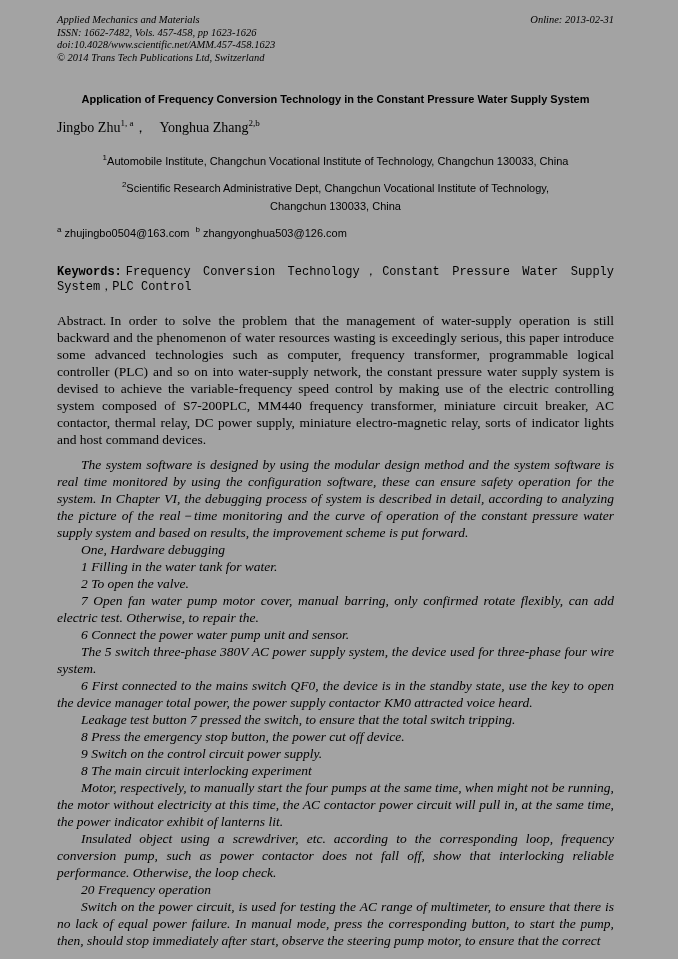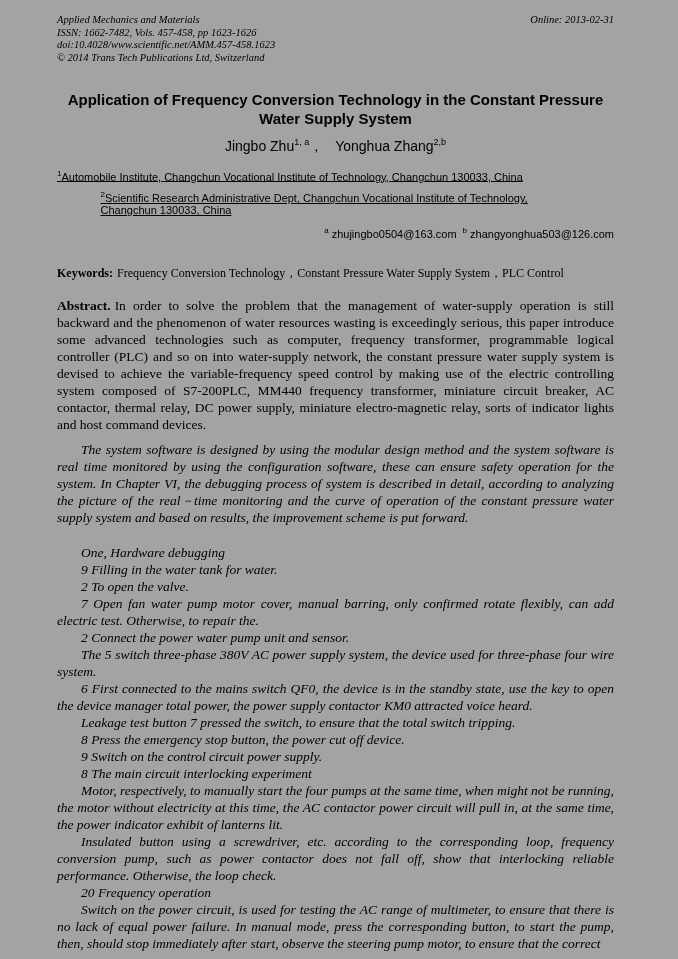--- a/index.html
+++ b/index.html
@@ -23,76 +23,75 @@
     font-size: 10.5px;
     line-height: 12.5px;
   }
   .header-left div { white-space: nowrap; }
   .header-right { white-space: nowrap; }
 
   
   .title {
     font-family: "Liberation Sans", sans-serif;
     font-weight: bold;
-    font-size: 15px;
+    font-size: 11px;
     line-height: 19px;
     text-align: center;
     margin: 26px 10px 0 10px;
   }
   .authors {
-    font-family: Liberation Sans, sans-serif;
+    font-family: Liberation Serif, serif;
     font-size: 14px;
-    text-align: center;
+    text-align: left;
     margin-top: 9px;
   }
   .authors sup { font-size: 9px; }
   .author-sep { margin-right: 12px; }
 
   .affil {
     font-family: "Liberation Sans", sans-serif;
     font-size: 11px;
-    line-height: 12px;
-    text-align: left;
+    line-height: 18px;
+    text-align: center;
     margin-top: 12px;
-    text-decoration: underline;
   }
   .affil sup { font-size: 8px; }
   .affil2 { max-width: 470px; margin: 7px auto 0 auto; }
   .emails {
     font-family: "Liberation Sans", sans-serif;
     font-size: 11px;
-    text-align: right;
+    text-align: left;
     margin-top: 10px;
   }
   .emails sup { font-size: 8px; }
   .emails .email-b-sup { margin-left: 6px; }
 
   
   .keywords {
-    font-family: Liberation Serif, serif;
+    font-family: Liberation Mono, monospace;
     font-size: 12px;
     line-height: 15.5px;
     text-align: justify;
     margin-top: 26px;
   }
   .keywords .label { font-weight: bold; margin-right: 4px; }
 
   
   .abstract, .body-p {
     font-family: "Liberation Serif", serif;
     font-size: 13.5px;
     line-height: 17px;
     text-align: justify;
     margin: 0;
   }
   .abstract { margin-top: 16px; }
-  .abstract .label { font-weight: bold; margin-right: 4px; }
+  .abstract .label { font-weight: normal; margin-right: 4px; }
   .indent { text-indent: 24px; font-style: italic; }
   .sp1 { margin-top: 8px; }
-  .sp2 { margin-top: 18px; }
+  .sp2 { margin-top: 0; }
 </style>
 </head>
 <body>
 
 <div class="page">
 
   <div class="header-row">
     <div class="header-left">
       <div>Applied Mechanics and Materials</div>
       <div>ISSN: 1662-7482, Vols. 457-458, pp 1623-1626</div>
@@ -111,28 +110,28 @@
   <div class="affil affil2"><sup>2</sup><span>Scientific Research Administrative Dept, Changchun Vocational Institute of Technology, Changchun 130033, China</span></div>
 
   <div class="emails"><sup>a</sup> <span>zhujingbo0504@163.com</span><sup class="email-b-sup">b</sup> <span>zhangyonghua503@126.com</span></div>
 
   <div class="keywords"><span class="label">Keywords:</span><span>Frequency Conversion Technology，Constant Pressure Water Supply System，PLC Control</span></div>
 
   <p class="abstract"><span class="label">Abstract.</span><span>In order to solve the problem that the management of water-supply operation is still backward and the phenomenon of water resources wasting is exceedingly serious, this paper introduce some advanced technologies such as computer, frequency transformer, programmable logical controller (PLC) and so on into water-supply network, the constant pressure water supply system is devised to achieve the variable-frequency speed control by making use of the electric controlling system composed of S7-200PLC, MM440 frequency transformer, miniature circuit breaker, AC contactor, thermal relay, DC power supply, miniature electro-magnetic relay, sorts of indicator lights and host command devices.</span></p>
 
   <p class="body-p indent sp1">The system software is designed by using the modular design method and the system software is real time monitored by using the configuration software, these can ensure safety operation for the system. In Chapter VI, the debugging process of system is described in detail, according to analyzing the picture of the real－time monitoring and the curve of operation of the constant pressure water supply system and based on results, the improvement scheme is put forward.</p>
   <p class="body-p indent sp2">One, Hardware debugging</p>
-  <p class="body-p indent">9 Filling in the water tank for water.</p>
+  <p class="body-p indent">1 Filling in the water tank for water.</p>
   <p class="body-p indent">2 To open the valve.</p>
   <p class="body-p indent">7 Open fan water pump motor cover, manual barring, only confirmed rotate flexibly, can add electric test. Otherwise, to repair the.</p>
-  <p class="body-p indent">2 Connect the power water pump unit and sensor.</p>
+  <p class="body-p indent">6 Connect the power water pump unit and sensor.</p>
   <p class="body-p indent">The 5 switch three-phase 380V AC power supply system, the device used for three-phase four wire system.</p>
   <p class="body-p indent">6 First connected to the mains switch QF0, the device is in the standby state, use the key to open the device manager total power, the power supply contactor KM0 attracted voice heard.</p>
   <p class="body-p indent">Leakage test button 7 pressed the switch, to ensure that the total switch tripping.</p>
   <p class="body-p indent">8 Press the emergency stop button, the power cut off device.</p>
   <p class="body-p indent">9 Switch on the control circuit power supply.</p>
   <p class="body-p indent">8 The main circuit interlocking experiment</p>
   <p class="body-p indent">Motor, respectively, to manually start the four pumps at the same time, when might not be running, the motor without electricity at this time, the AC contactor power circuit will pull in, at the same time, the power indicator exhibit of lanterns lit.</p>
-  <p class="body-p indent">Insulated button using a screwdriver, etc. according to the corresponding loop, frequency conversion pump, such as power contactor does not fall off, show that interlocking reliable performance. Otherwise, the loop check.</p>
+  <p class="body-p indent">Insulated object using a screwdriver, etc. according to the corresponding loop, frequency conversion pump, such as power contactor does not fall off, show that interlocking reliable performance. Otherwise, the loop check.</p>
   <p class="body-p indent">20 Frequency operation</p>
   <p class="body-p indent">Switch on the power circuit, is used for testing the AC range of multimeter, to ensure that there is no lack of equal power failure. In manual mode, press the corresponding button, to start the pump, then, should stop immediately after start, observe the steering pump motor, to ensure that the correct</p>
 
 </div>
 
 </body></html>

